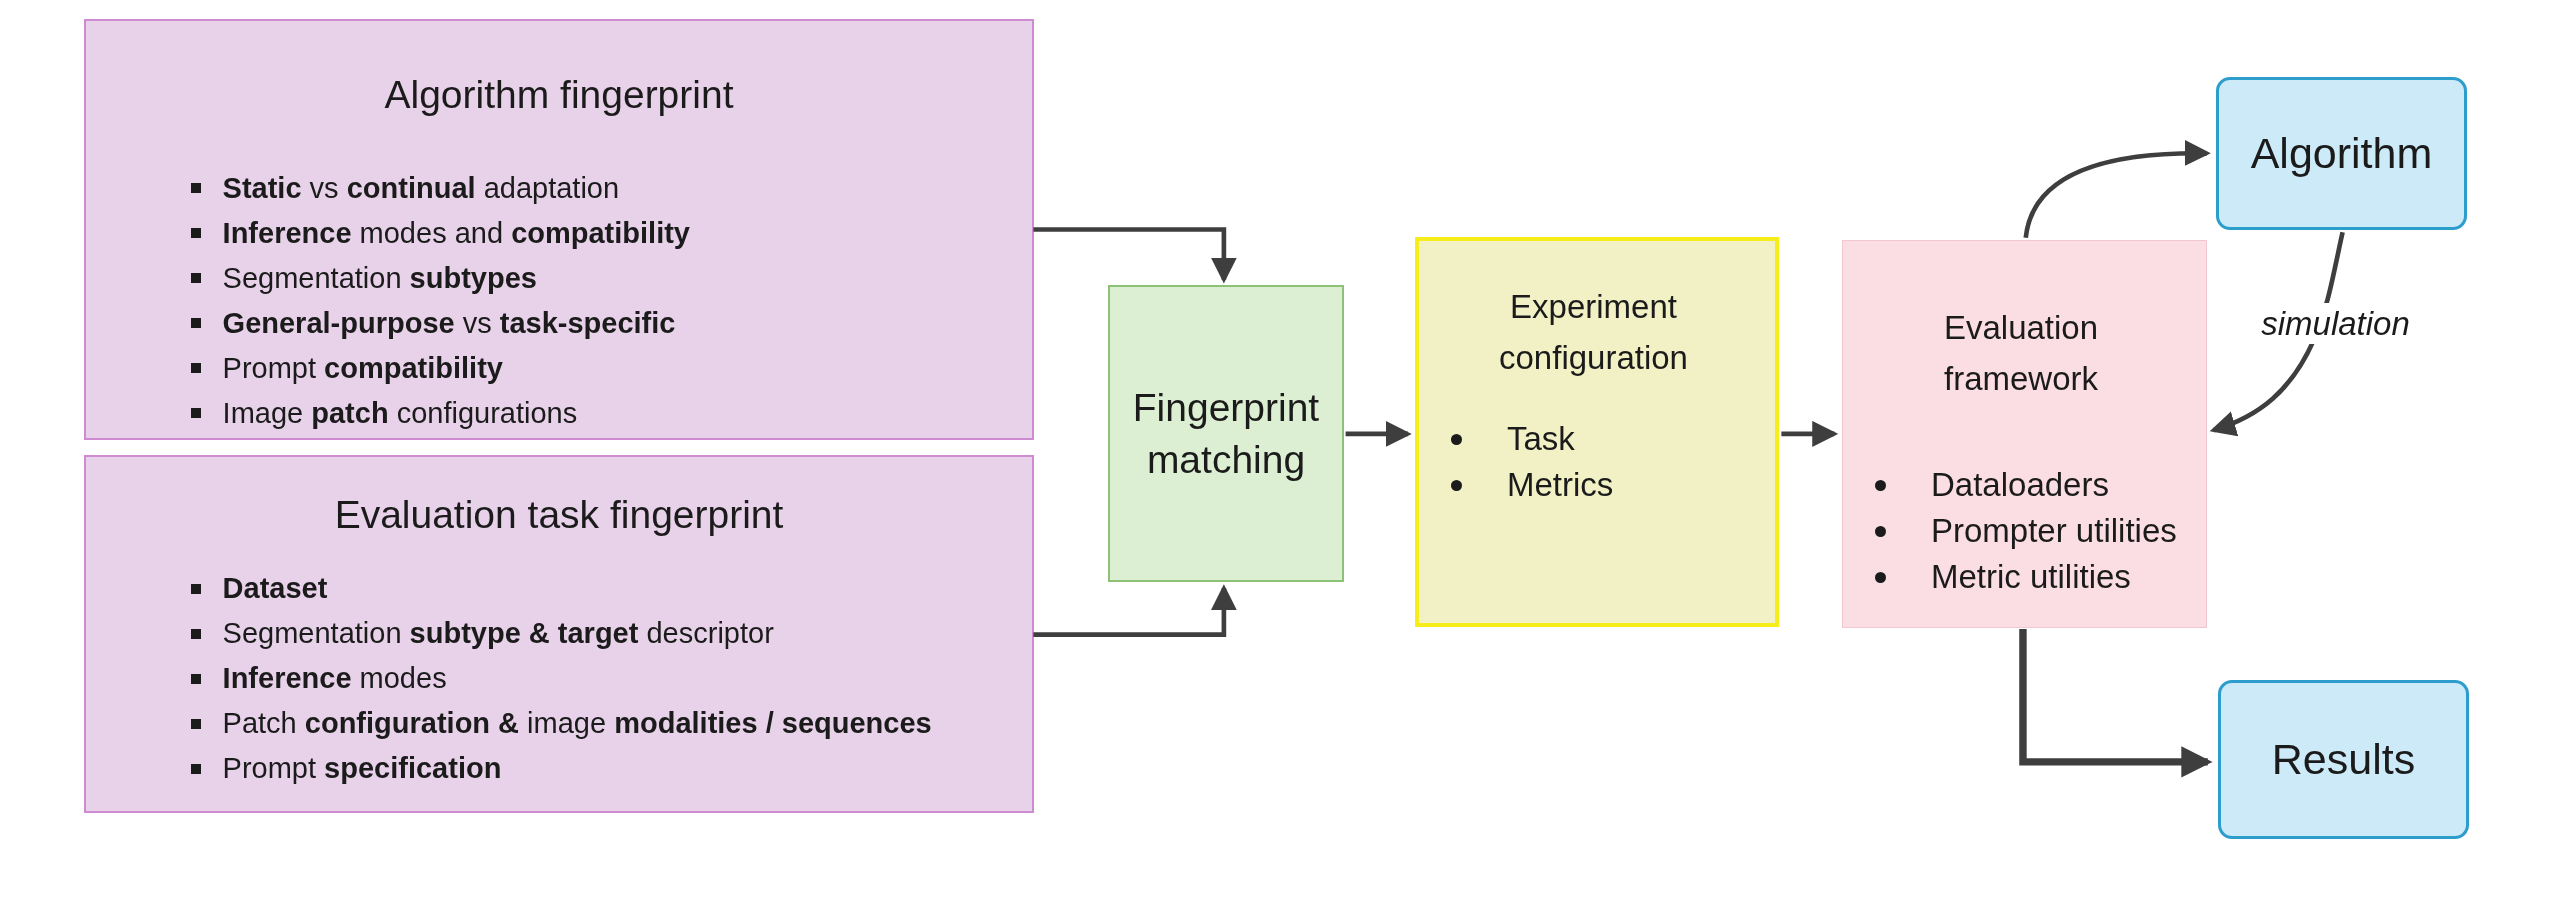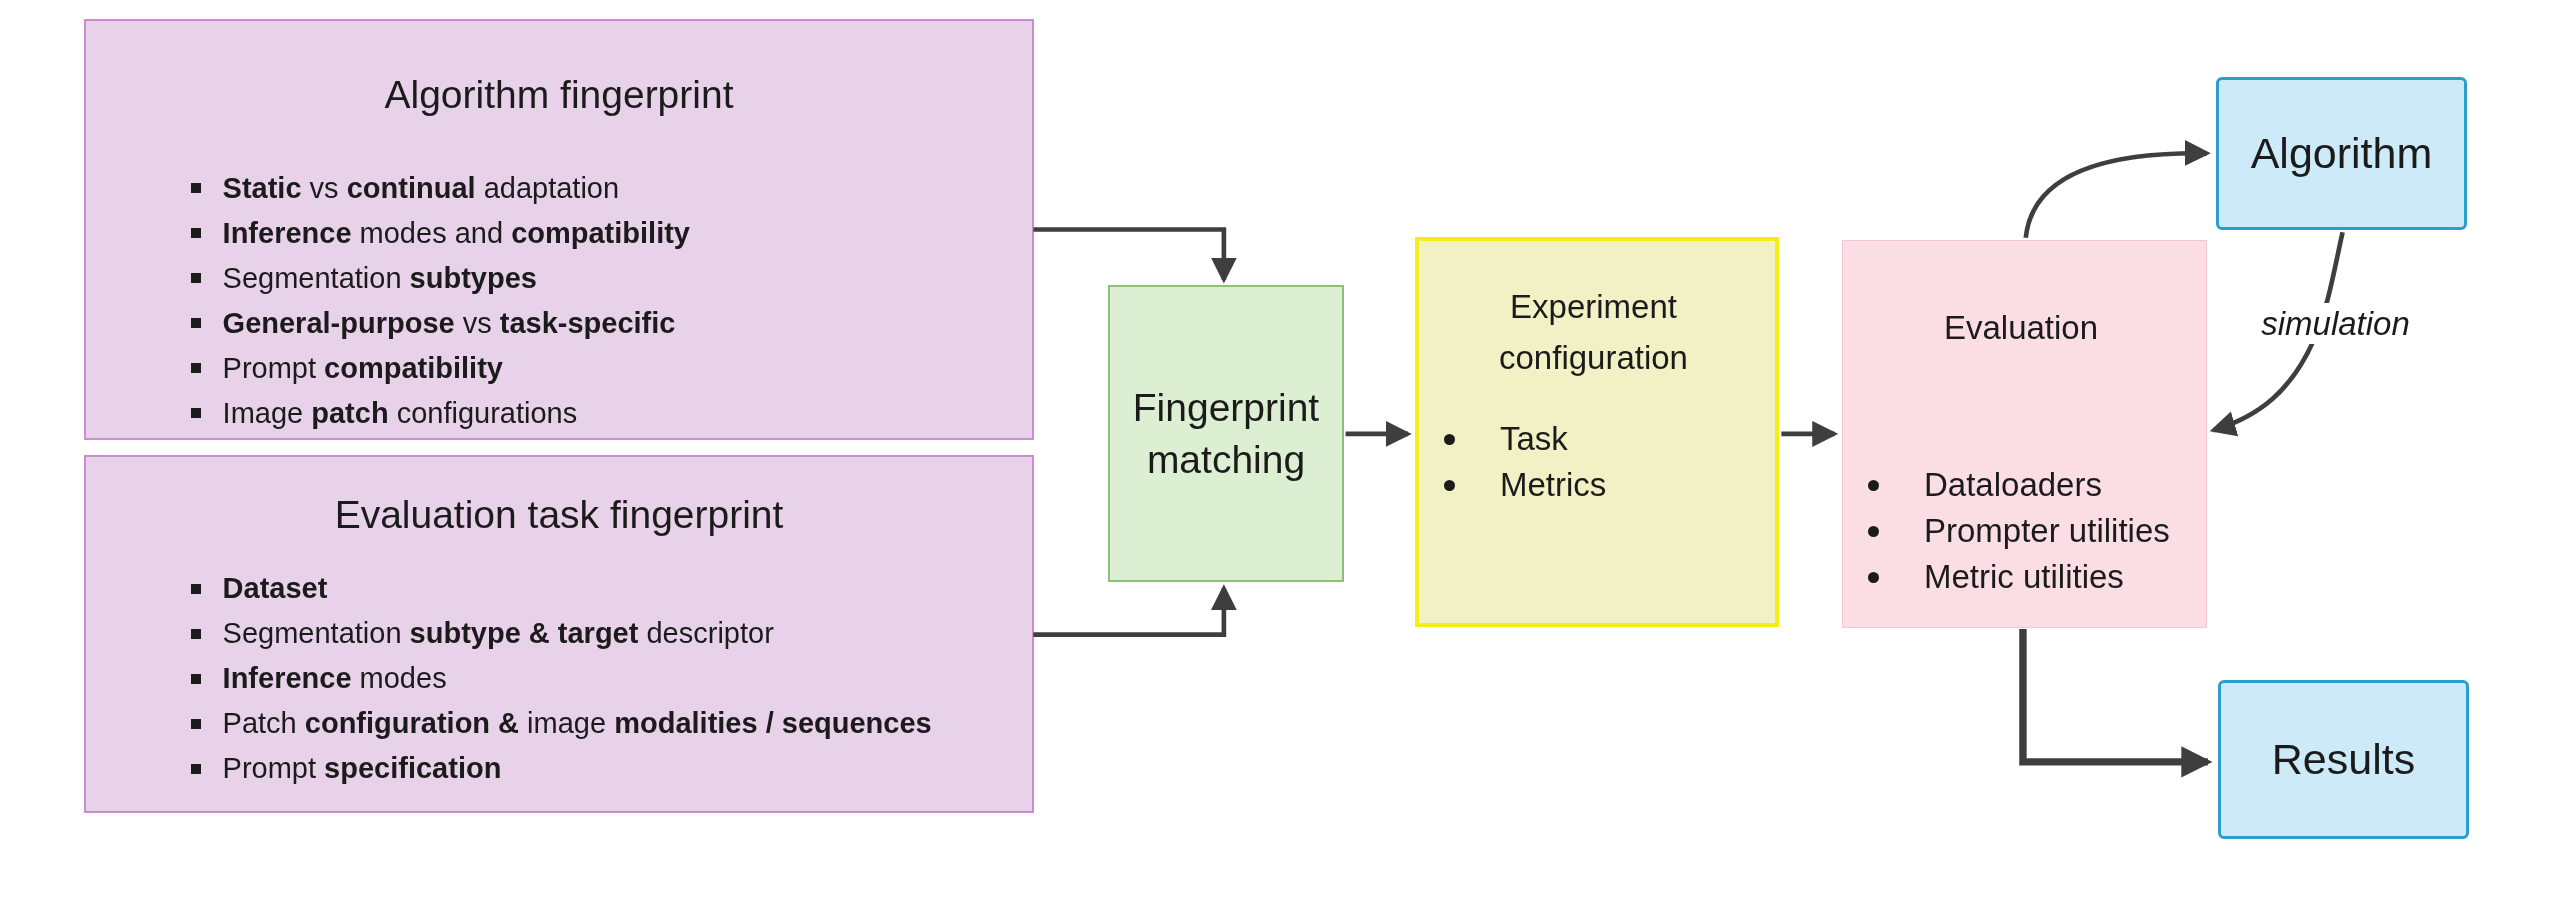--- a/index.html
+++ b/index.html
@@ -13,33 +13,33 @@
   html,body{margin:0;padding:0;background:#ffffff;}
   #canvas{
     position:relative; width:2576px; height:918px; background:#ffffff;
     font-family:"Liberation Sans", sans-serif; color:var(--ink); overflow:hidden;
   }
   .box{position:absolute; box-sizing:border-box;}
   .purple{background:var(--purple-fill); border:2.8px solid var(--purple-border);}
   .green {background:var(--green-fill);  border:2.8px solid var(--green-border);}
   .yellow{background:var(--yellow-fill); border:4.6px solid var(--yellow-border);}
   .pink  {background:var(--pink-fill);   border:1.9px solid var(--pink-border);}
-  .blue  {background:var(--blue-fill);   border:3.7px solid var(--blue-border); border-radius:6px;}
+  .blue  {background:var(--blue-fill);   border:3.7px solid var(--blue-border); border-radius:14px;}
 
   .btitle{position:absolute; left:0; right:0; text-align:center; font-size:39px; line-height:52px; white-space:nowrap;}
   .rows{position:absolute;}
   .prow{display:flex; align-items:flex-start; height:45px; font-size:29px; line-height:45px; white-space:nowrap;}
   .sq{flex:none; width:10.2px; height:10.2px; background:var(--ink); margin-top:17.7px; margin-right:21.4px;}
   .b{font-weight:700;}
 
   .centerlabel{position:absolute; inset:0; display:flex; flex-direction:column; align-items:center; justify-content:center;
     font-size:39px; line-height:52px; text-align:center;}
   .title2{position:absolute; left:0; right:7px; text-align:center; font-size:33px; line-height:51px;}
   .dotlist{position:absolute; left:0; right:7.4px;}
-  .dotrow{display:flex; align-items:flex-start; font-size:33px; line-height:46px;}
+  .dotrow{display:flex; align-items:flex-start; font-size:33px; line-height:46px;margin-left:7px;}
   .dot{flex:none; width:11px; height:11px; border-radius:50%; background:var(--ink); margin-top:17.7px; margin-left:25px; margin-right:45px;}
   .bluelabel{position:absolute; inset:0; display:flex; align-items:center; justify-content:center; font-size:43px;}
   #sim{position:absolute; left:2235px; top:303px; width:201px; text-align:center;
     font-size:33px; line-height:41px; font-style:italic; background:#ffffff;}
   #wires{position:absolute; left:0; top:0; pointer-events:none;}
 </style>
 </head>
 <body>
 
 <div id="canvas">
@@ -120,20 +120,21 @@
       <div class="dotrow">
           <span class="dot"></span>
           <span>Metrics</span>
         </div>
     </div>
   </div>
 
   <div class="box pink" style="left:1842px; top:240px; width:365px; height:388px;">
     <div class="title2" style="top:61px;">
       <div>Evaluation</div>
+      <div>framework</div>
     </div>
     <div class="dotlist" style="top:221px;">
       <div class="dotrow">
           <span class="dot"></span>
           <span>Dataloaders</span>
         </div>
       <div class="dotrow">
           <span class="dot"></span>
           <span>Prompter utilities</span>
         </div>

